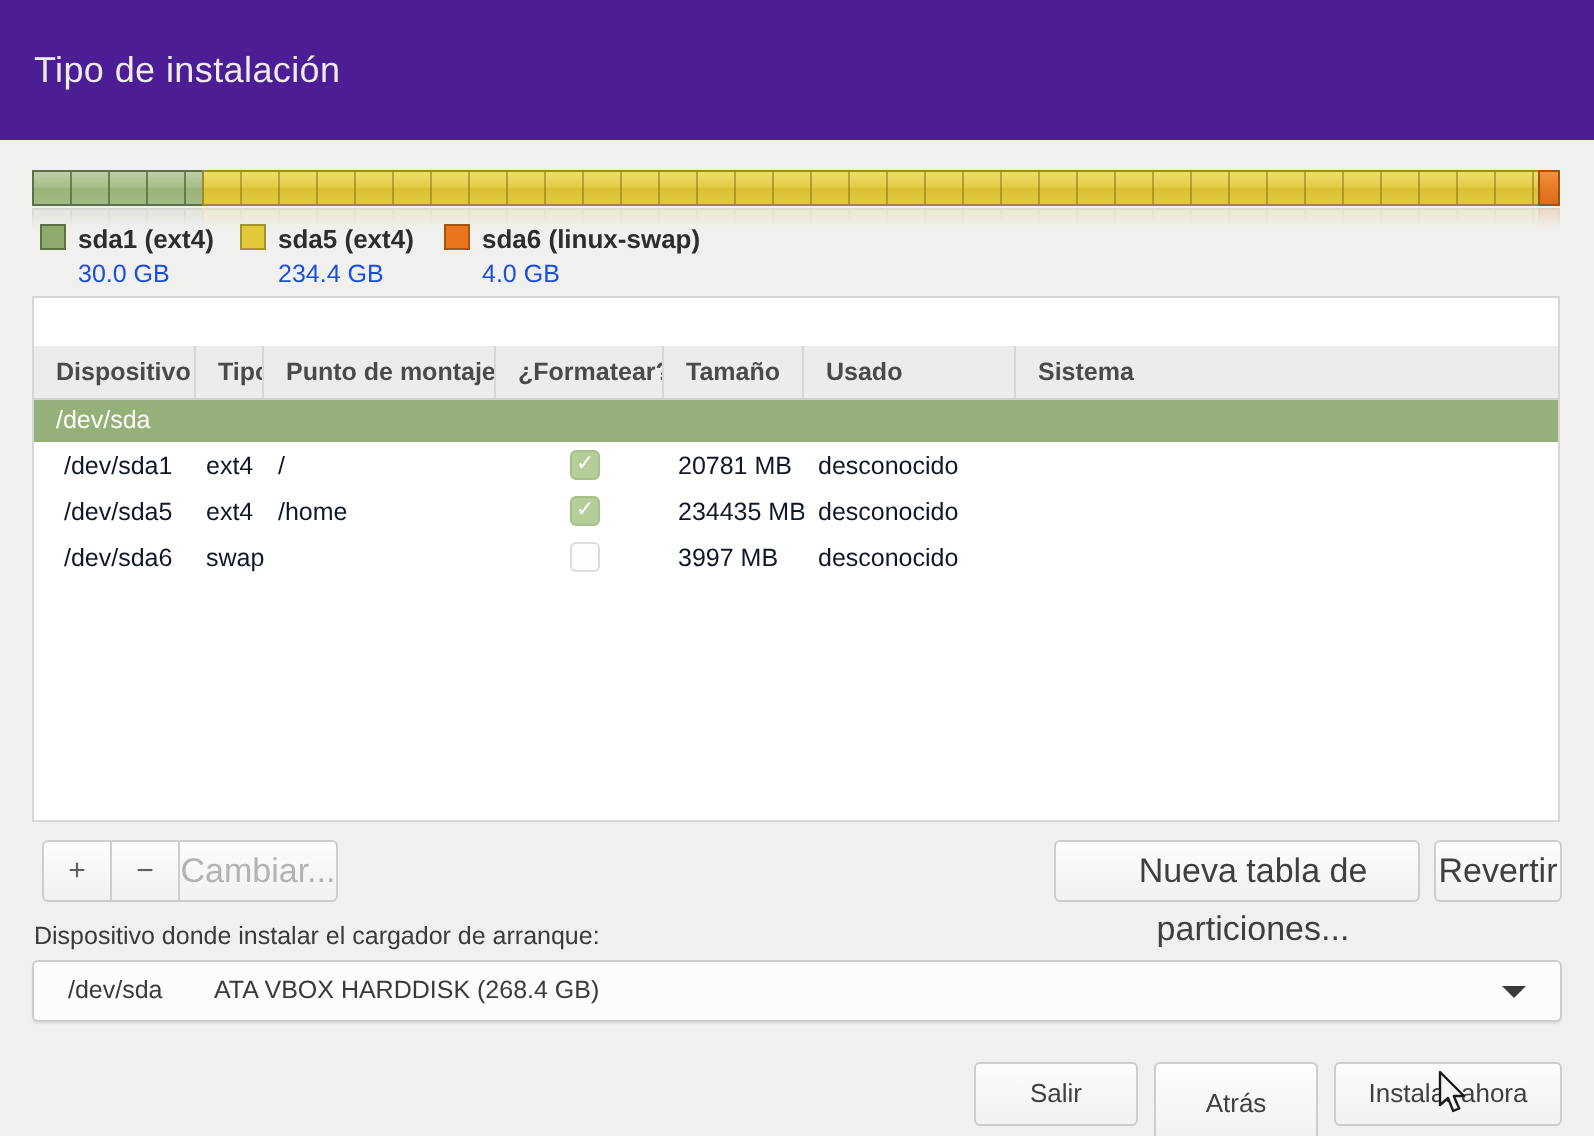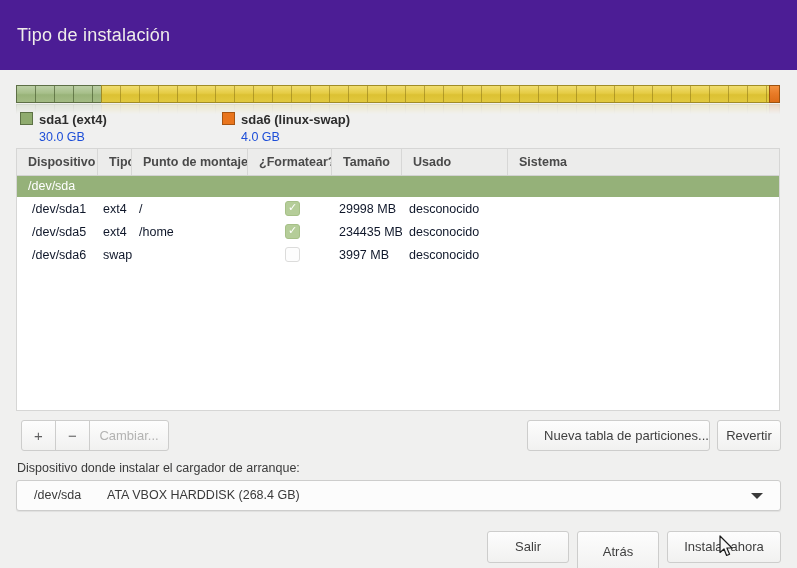--- a/index.html
+++ b/index.html
@@ -58,21 +58,21 @@
   .legend-swatch.orange { background:#e9751d; border:1px solid #a85411; }
   .legend-label { font-size:13px; font-weight:bold; color:#2d2d2d; }
   .legend-size  { font-size:12.5px; color:#1d4ed8; margin:3px 0 12px 19px; }
   #legend-1 { left:20px; } #legend-2 { left:120px; } #legend-3 { left:222px; }
 
   
   #ptable {
     position:absolute; left:16px; top:148px; width:764px; height:263px;
     background:#ffffff; border:1px solid #d6d6d5; font-size:12.5px;
   }
-  .thead { display:flex; height:27px; background:#ececeb; border-bottom:1px solid #d2d2d1; }
+  .thead { display:flex; height:27px; background:#ececeb; border-bottom:1px solid #d2d2d1;margin-top:24px; }
   .th {
     font-weight:bold; color:#4a4a4a; line-height:26px; padding-left:11px;
     border-right:1px solid #d7d7d6; overflow:hidden; white-space:nowrap;
   }
   .th:last-child { border-right:none; }
   .c-dev{width:81px;} .c-type{width:34px;} .c-mount{width:116px;}
   .c-fmt{width:84px;} .c-size{width:70px;} .c-used{width:106px;} .c-sys{flex:1;}
   .group-row {
     height:21px; background:#95b179; color:#ffffff; line-height:21px;
     padding-left:11px; white-space:nowrap;
@@ -91,21 +91,21 @@
   .checkbox[data-checked="true"]  { background:#b5cd99; border:1px solid #a6c087; }
   .checkbox[data-checked="false"] { background:#fdfdfd; border:1px solid #dcdcdb; }
   .checkbox[data-checked="true"]::after {
     content:"✓"; position:absolute; left:2px; top:-1px;
     color:#ffffff; font-size:11px; font-weight:bold;
   }
 
   
   .btn {
     position:absolute; height:31px; border:1px solid #cdcdcc; border-radius:3px;
-    background:linear-gradient(#fdfdfd,#f1f1f0); color:#3f3f3f; font-size:13px;
+    background:linear-gradient(#fdfdfd,#f1f1f0); color:#3f3f3f; font-size:17px;
     font-family:inherit; text-align:center; cursor:default;
   }
   .btn-group { position:absolute; left:21px; top:420px; display:flex; }
   .btn-group .btn { position:static; border-radius:0; margin-left:-1px; }
   .btn-group .btn:first-child { border-radius:3px 0 0 3px; margin-left:0; }
   .btn-group .btn:last-child  { border-radius:0 3px 3px 0; }
   #btn-add, #btn-remove { width:35px; font-size:15px; color:#5f5f5f; line-height:29px; }
   #btn-change { width:80px; color:#b3b3b2; line-height:29px; }
   #btn-newtable { left:527px; top:420px; width:183px; line-height:29px;padding-left:16px; }
   #btn-revert   { left:717px; top:420px; width:64px;  line-height:29px; }
@@ -153,20 +153,27 @@
       <div class="seg yellow"></div>
       <div class="seg orange"></div>
   </div>
 
   <div class="legend-item" id="legend-1">
     <div class="row1">
       <span class="legend-swatch green"></span>
       <span class="legend-label">sda1 (ext4)</span>
     </div>
     <div class="legend-size">30.0 GB</div>
+  </div>
+  <div class="legend-item" id="legend-2">
+    <div class="row1">
+      <span class="legend-swatch yellow"></span>
+      <span class="legend-label">sda5 (ext4)</span>
+    </div>
+    <div class="legend-size">234.4 GB</div>
   </div>
   <div class="legend-item" id="legend-3">
     <div class="row1">
       <span class="legend-swatch orange"></span>
       <span class="legend-label">sda6 (linux-swap)</span>
     </div>
     <div class="legend-size">4.0 GB</div>
   </div>
 
   <div id="ptable">
@@ -180,21 +187,21 @@
       <div class="th c-sys">Sistema</div>
     </div>
 
     <div class="group-row">/dev/sda</div>
 
     <div class="trow">
       <div class="td c-dev">/dev/sda1</div>
       <div class="td c-type">ext4</div>
       <div class="td c-mount">/</div>
       <div class="td c-fmt"><span class="checkbox" data-checked="true"></span></div>
-      <div class="td c-size">29998 MB</div>
+      <div class="td c-size">20781 MB</div>
       <div class="td c-used">desconocido</div>
       <div class="td c-sys"></div>
     </div>
 
     <div class="trow">
       <div class="td c-dev">/dev/sda5</div>
       <div class="td c-type">ext4</div>
       <div class="td c-mount">/home</div>
       <div class="td c-fmt"><span class="checkbox" data-checked="true"></span></div>
       <div class="td c-size">234435 MB</div>

